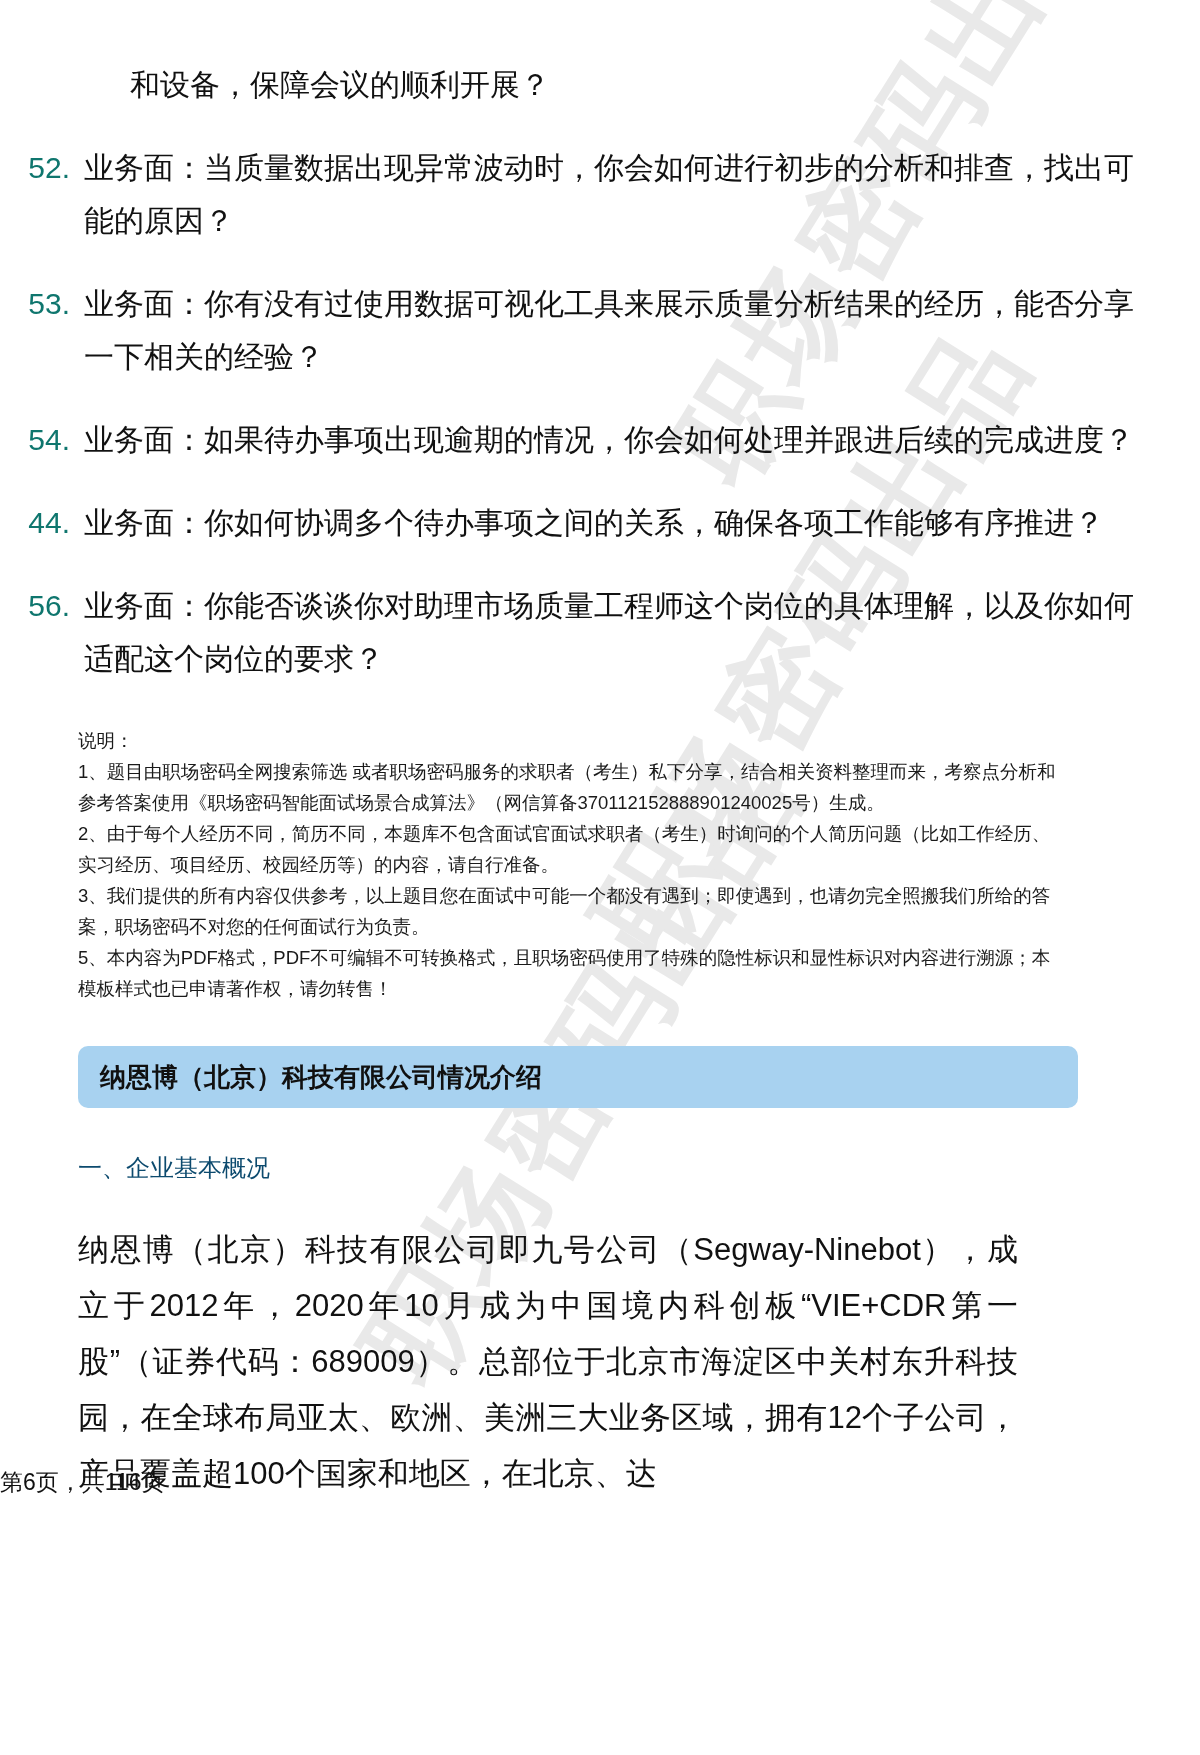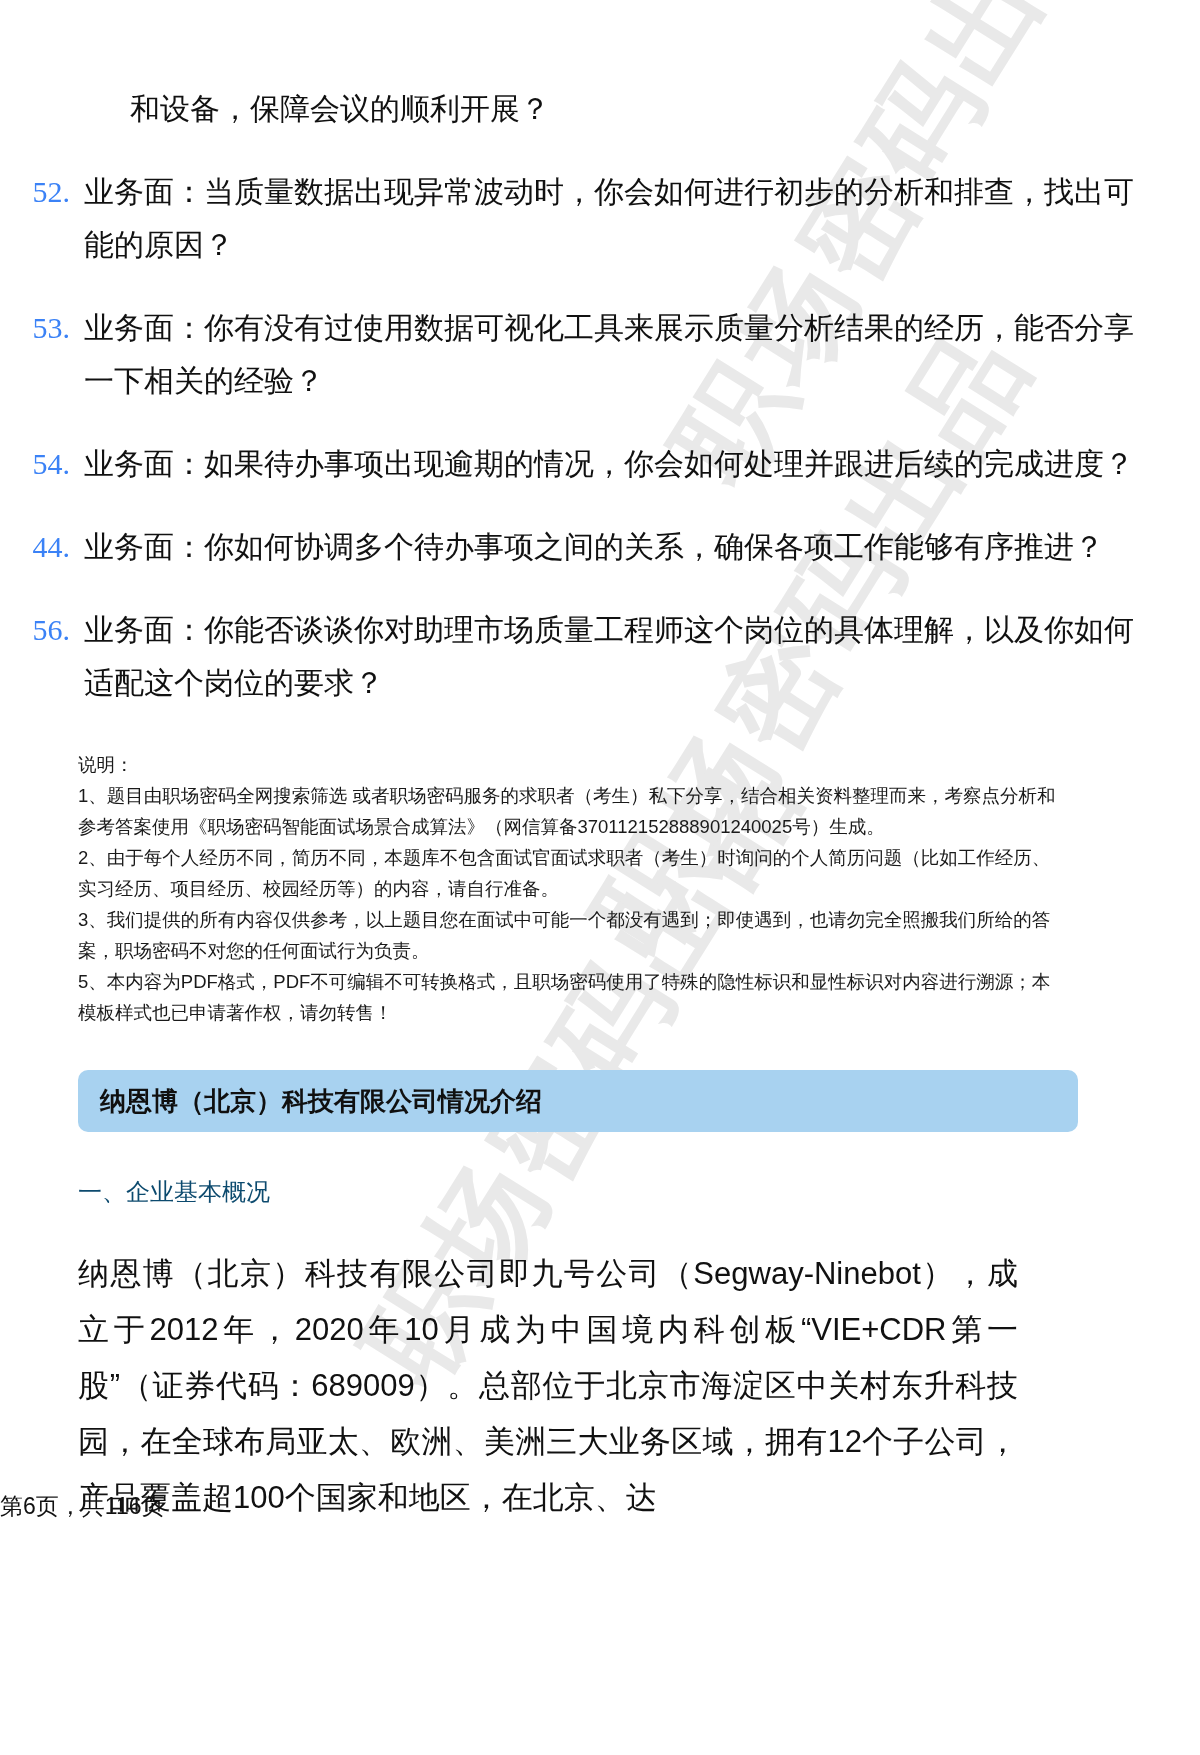--- a/index.html
+++ b/index.html
@@ -48,21 +48,20 @@
     font-size: 112px;
     transform: rotate(-58deg);
     transform-origin: left top;
   }
 
   
   #page {
     position: relative;
     z-index: 1;
     padding: 10px;
-    margin-top: 24px;
   }
 
   
   .q-list {
     margin: 0;
     padding: 0;
     list-style: none;
   }
   .q-cont {
     font-size: 30px;
@@ -82,22 +81,21 @@
     font-size: 30px;
     line-height: 53px;
     margin-top: 30px;
   }
   .q-num {
     width: 74px;
     flex: 0 0 74px;
     text-align: right;
     padding-right: 14px;
     box-sizing: border-box;
-    color: #3b82f6;
-    font-family: Liberation Serif, serif;
+    color: #0f766e;
   }
   .q-body {
     flex: 1 1 auto;
     padding-right: 55px;
   }
 
   
   .notes {
     margin: 40px 0 0 68px;
     width: 978px;

